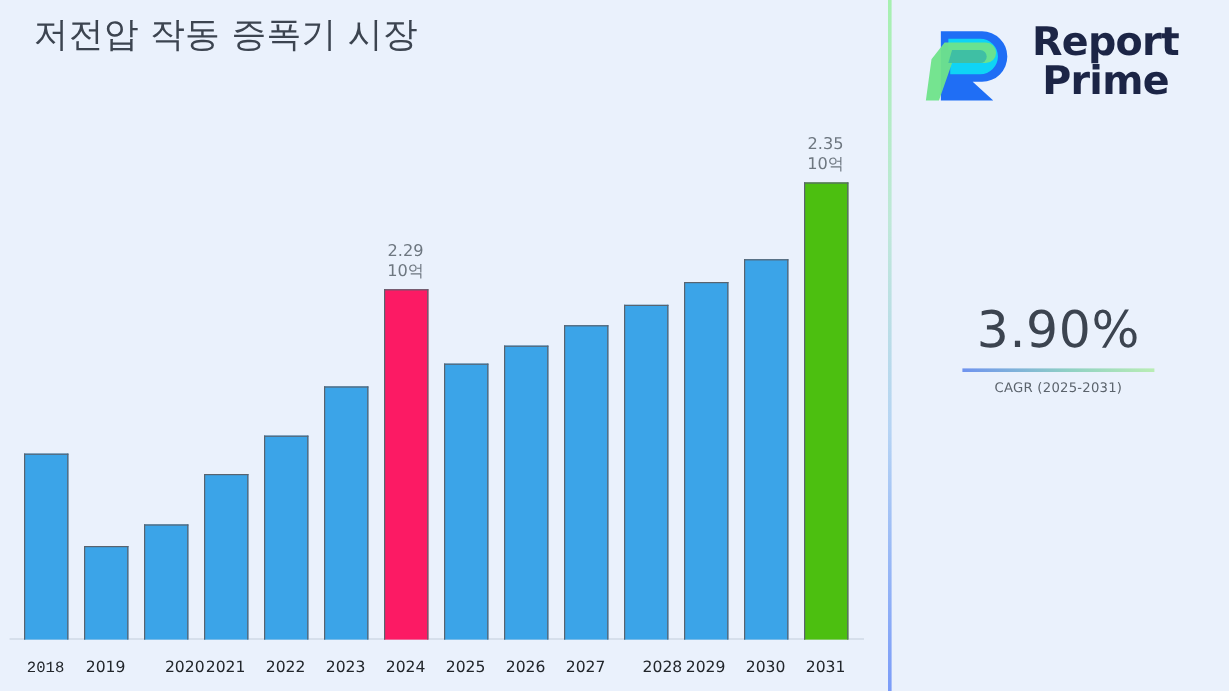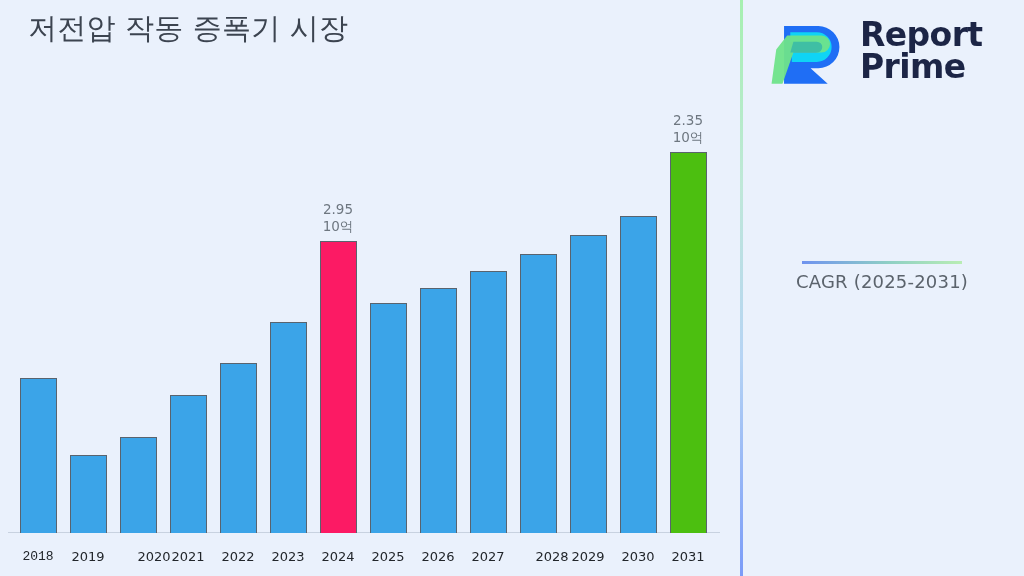--- a/index.html
+++ b/index.html
@@ -126,20 +126,21 @@
     height: 576px;
   }
 
   .logo {
     position: absolute;
     left: 30px;
     top: 12px;
     display: flex;
     align-items: center;
     gap: 12px;
+    text-align: center;
   }
 
   .logo-mark { width: 78px; height: 78px; flex: 0 0 78px; }
 
   .logo-text {
     font-family: "DejaVu Sans", "Liberation Sans", sans-serif;
     font-weight: bold;
     font-size: 33px;
     line-height: 0.97;
     color: #1c2546;
@@ -163,21 +164,21 @@
   }
 
   .cagr-rule {
     width: 160px;
     height: 3px;
     margin: 9px auto 7px auto;
     background: linear-gradient(to right, #6f93ef 0%, #8fd0c4 55%, #b9edb4 100%);
   }
 
   .cagr-caption {
-    font-size: 18px;
+    font-size: 11px;
     color: #5b636c;
     letter-spacing: 0.2px;
   }
 </style>
 </head>
 <body>
 
 <div id="root">
 
   <div class="chart-panel">
@@ -200,21 +201,21 @@
             <div class="bar c-blue" style="height: 138px;"></div>
           </div>
           <div class="bar-slot" style="left: 213px;">
             <div class="bar c-blue" style="height: 170px;"></div>
           </div>
           <div class="bar-slot" style="left: 263px;">
             <div class="bar c-blue" style="height: 211px;"></div>
           </div>
           <div class="bar-slot" style="left: 313px;">
             <div class="bar c-pink" style="height: 292px;"></div>
-            <div class="bar-label" style="bottom: 298px;"><span>2.95</span><br><span>10억</span></div>
+            <div class="bar-label" style="bottom: 298px;"><span>2.29</span><br><span>10억</span></div>
           </div>
           <div class="bar-slot" style="left: 363px;">
             <div class="bar c-blue" style="height: 230px;"></div>
           </div>
           <div class="bar-slot" style="left: 413px;">
             <div class="bar c-blue" style="height: 245px;"></div>
           </div>
           <div class="bar-slot" style="left: 463px;">
             <div class="bar c-blue" style="height: 262px;"></div>
           </div>
@@ -293,19 +294,20 @@
           <path d="M30 38 H60 A7 7 0 0 1 60 52 H26 Z" fill="#3fbfa4"></path>
         </svg>
       </span>
       <span class="logo-text">
         <span>Report</span><br>
         <span>Prime</span>
       </span>
     </div>
 
     <div class="cagr-block">
+      <div class="cagr-value">3.90%</div>
       <div class="cagr-rule"></div>
       <div class="cagr-caption">CAGR (2025-2031)</div>
     </div>
 
   </div>
 
 </div>
 
 </body></html>

